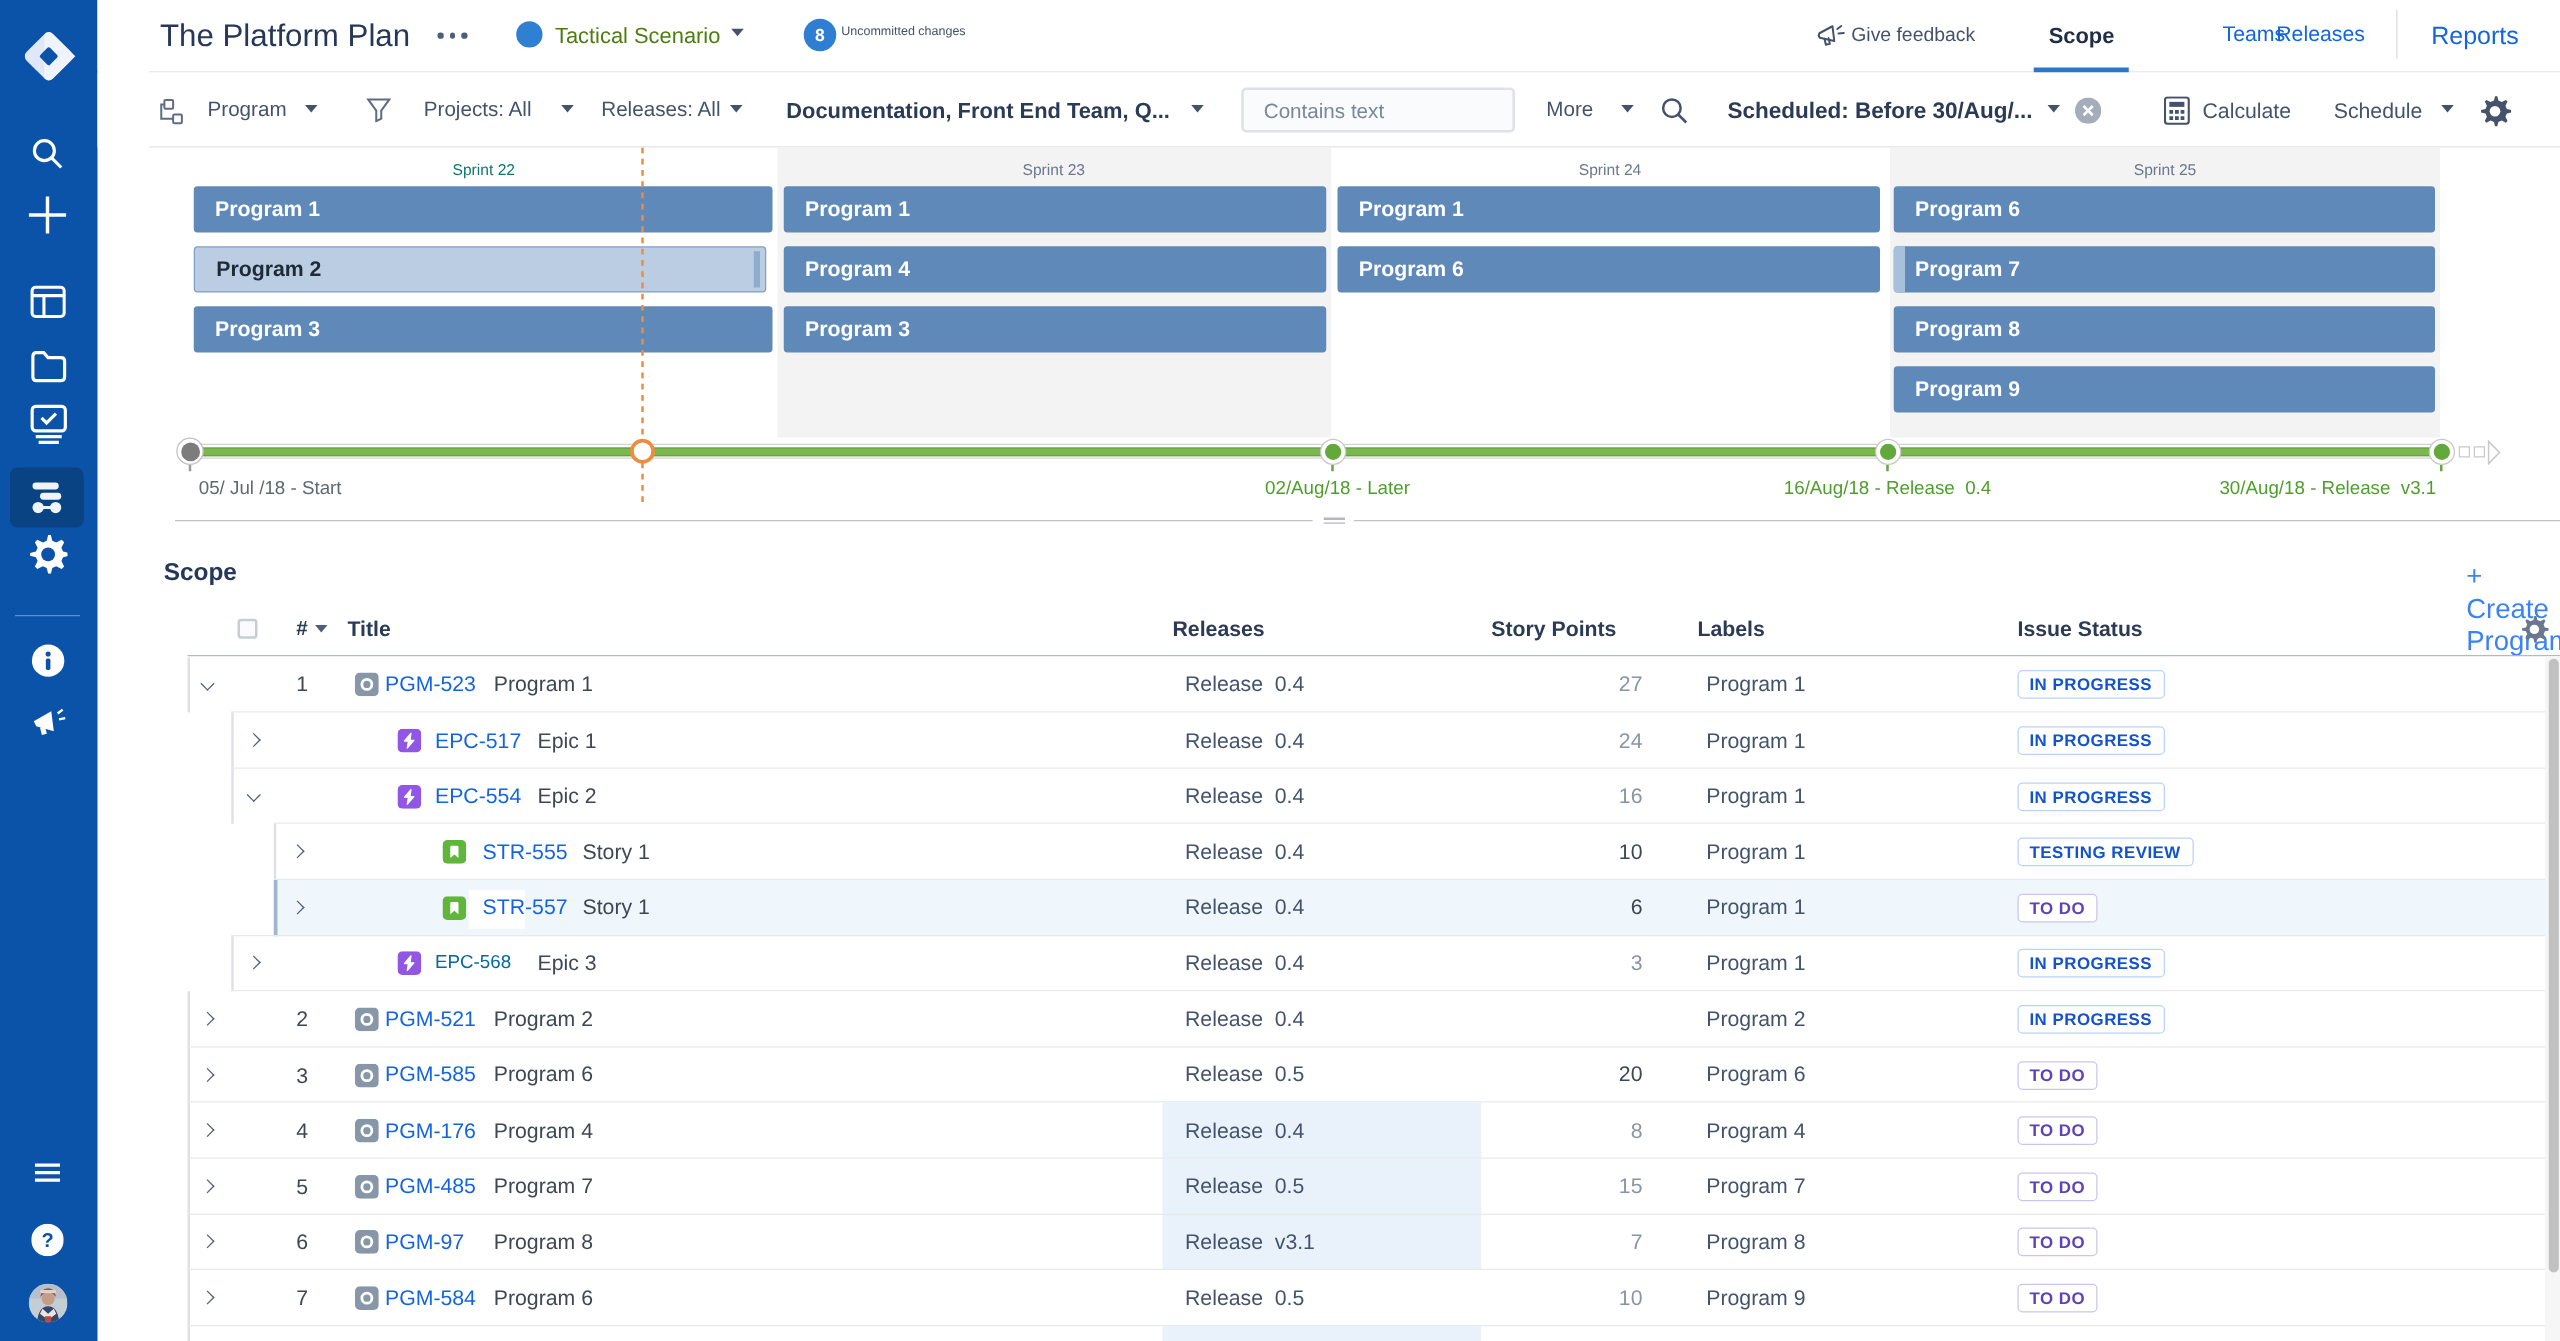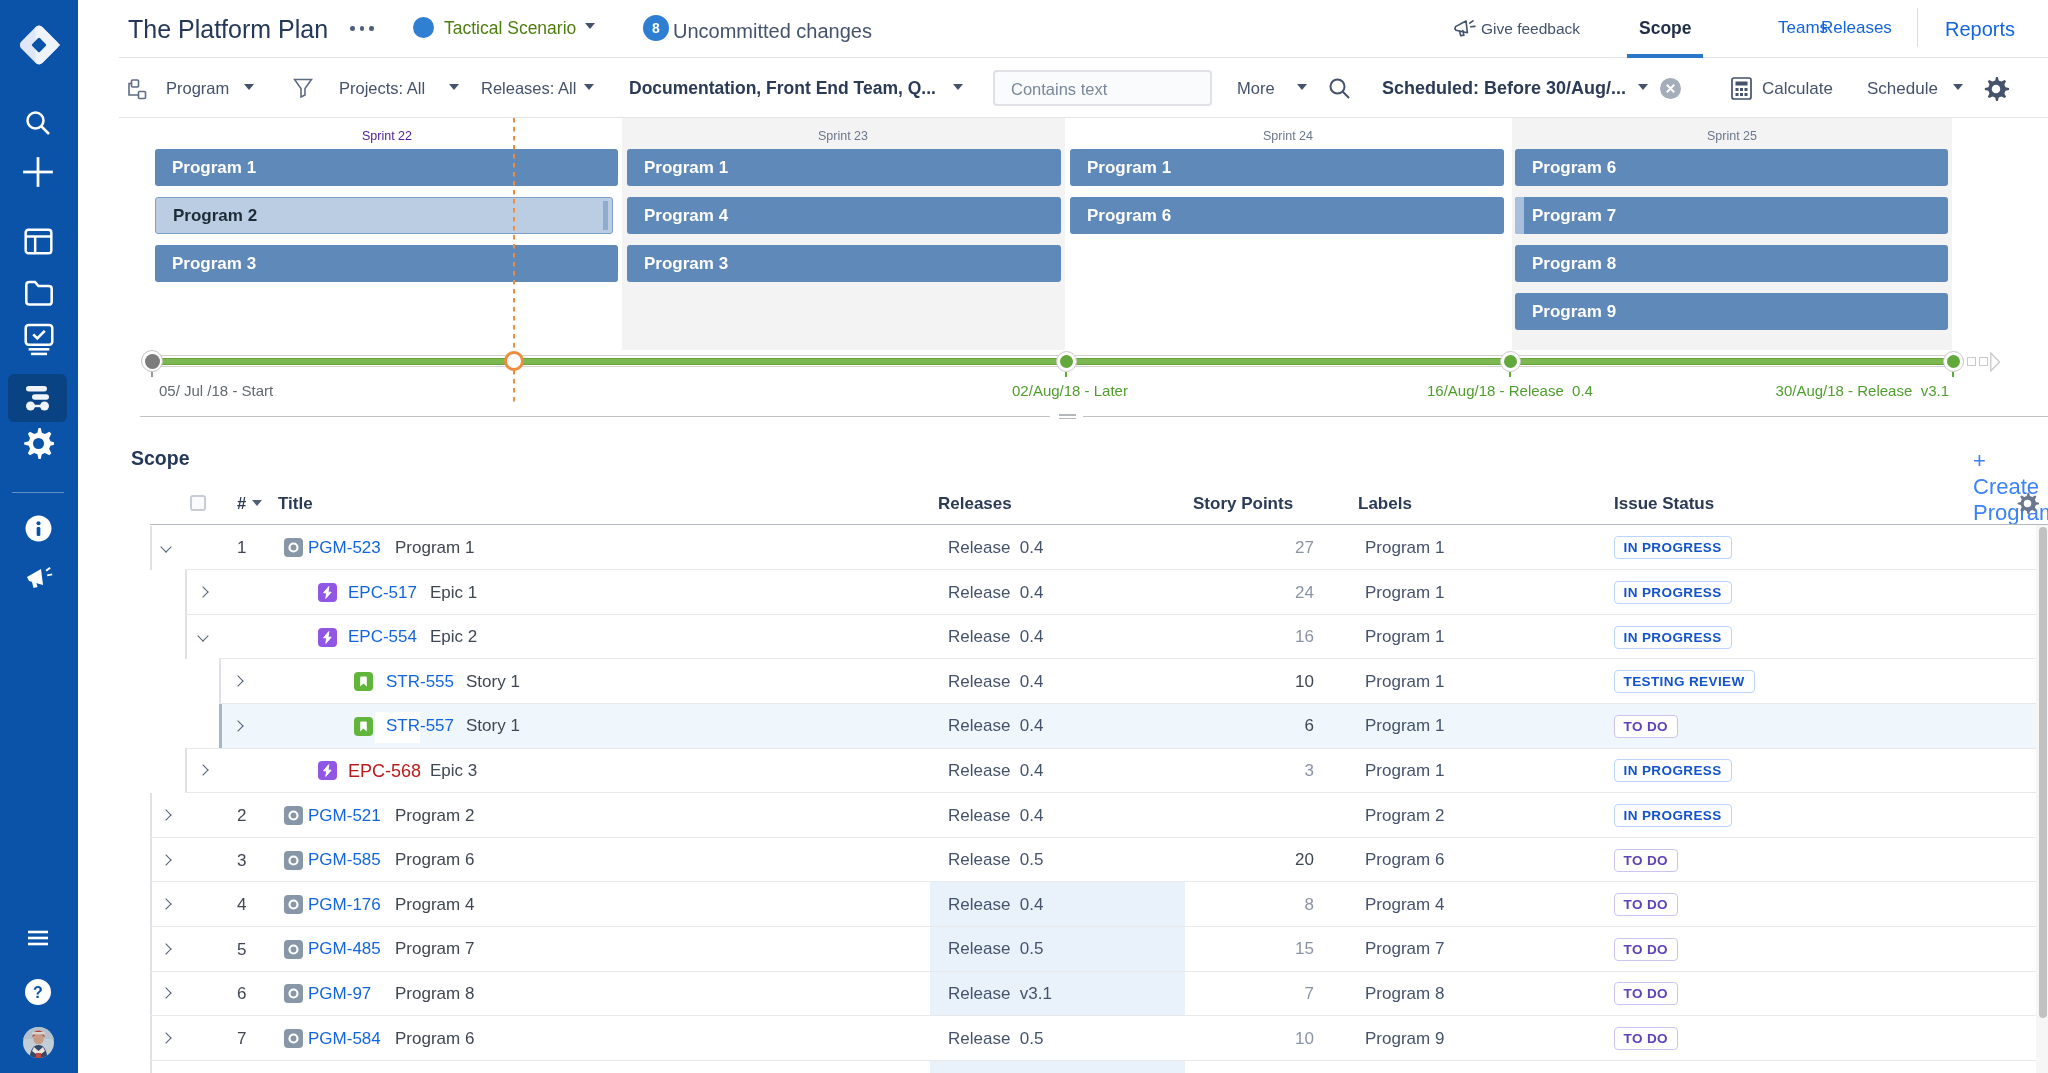--- a/index.html
+++ b/index.html
@@ -98,21 +98,21 @@
 <div class="abs" style="left:128px;top:15px;font-size:25px;color:#253858">The Platform Plan</div>
 <div class="abs flex" style="left:350px;top:26px;gap:5px">
 <div style="width:4.5px;height:4.5px;border-radius:50%;background:#505f79"></div>
 <div style="width:4.5px;height:4.5px;border-radius:50%;background:#505f79"></div>
 <div style="width:4.5px;height:4.5px;border-radius:50%;background:#505f79"></div>
   </div>
 <div class="abs" style="left:413px;top:17px;width:21px;height:21px;border-radius:50%;background:#2f7fd3"></div>
 <div class="abs" style="left:444px;top:18px;font-size:17.5px;color:#4d7c0f">Tactical Scenario</div>
 <span class="abs caret" style="left:585px;top:23px"></span>
 <div class="abs flex" style="left:643px;top:15px;width:26px;height:26px;border-radius:50%;background:#2e7ed2;color:#fff;font-size:14px;font-weight:bold;justify-content:center">8</div>
-<div class="abs" style="left:673px;top:20px;font-size:20px;color:#44526b">Uncommitted changes</div>
+<div class="abs" style="left:673px;top:20px;font-size:10px;color:#44526b">Uncommitted changes</div>
 <svg class="abs" style="left:1453px;top:18px" width="24" height="22" viewBox="0 0 24 22" fill="none" stroke="#44526b" stroke-width="1.6" stroke-linejoin="round" stroke-linecap="round">
 <path d="M2.5 8.6 l10.5 -5.6 l1.4 11.8 l-11.5 -2.6 q-1.6 -1.8 -0.4 -3.6 z"></path>
 <path d="M6.6 13 l1.1 4.8 l3.2 -0.7 l-1.1 -4.6"></path>
 <path d="M16.8 5.2 l3.2 -2.4"></path>
     <path d="M17.8 8.8 l4.2 -0.4"></path>
   </svg>
 <div class="abs" style="left:1481px;top:20px;font-size:15.5px;color:#44526b">Give feedback</div>
 <div class="abs" style="left:1639px;top:18px;font-size:17.5px;font-weight:bold;color:#1f2d45">Scope</div>
 <div class="abs" style="left:1778px;top:18px;font-size:17px;color:#1365dd">Teams</div>
 <div class="abs" style="left:1821px;top:18px;font-size:17px;color:#1365dd">Releases</div>
@@ -165,21 +165,21 @@
   </svg>
 <div class="abs" style="left:1762px;top:79px;font-size:17px;color:#44526b">Calculate</div>
 <div class="abs" style="left:1867px;top:79px;font-size:17px;color:#44526b">Schedule</div>
 <span class="abs caret" style="left:1953px;top:84px"></span>
 <svg class="abs" style="left:1983px;top:76px" width="26" height="26" viewBox="0 0 28 28" fill="#44526b">
 <path d="M14 1 l2 0 .9 3.8 2.9 1.2 3.6-1.8 1.4 1.4 -1.8 3.6 1.2 2.9 3.8.9 0 2 -3.8.9 -1.2 2.9 1.8 3.6 -1.4 1.4 -3.6-1.8 -2.9 1.2 -.9 3.8 -2 0 -.9-3.8 -2.9-1.2 -3.6 1.8 -1.4-1.4 1.8-3.6 -1.2-2.9 -3.8-.9 0-2 3.8-.9 1.2-2.9 -1.8-3.6 1.4-1.4 3.6 1.8 2.9-1.2 z"></path>
 <circle cx="14" cy="14" r="4.6" fill="#fff"></circle>
   </svg>
 <div class="abs" style="left:622px;top:118px;width:443px;height:232px;background:#f3f3f4"></div>
 <div class="abs" style="left:1512px;top:118px;width:440px;height:232px;background:#f3f3f4"></div>
-<div class="abs" style="left:327px;top:129px;width:120px;text-align:center;font-size:12.5px;color:#4c1d95">Sprint 22</div>
+<div class="abs" style="left:327px;top:129px;width:120px;text-align:center;font-size:12.5px;color:#0f766e">Sprint 22</div>
 <div class="abs" style="left:783px;top:129px;width:120px;text-align:center;font-size:12.5px;color:#6b778c">Sprint 23</div>
 <div class="abs" style="left:1228px;top:129px;width:120px;text-align:center;font-size:12.5px;color:#6b778c">Sprint 24</div>
 <div class="abs" style="left:1672px;top:129px;width:120px;text-align:center;font-size:12.5px;color:#6b778c">Sprint 25</div>
 <div class="abs flex" style="left:155px;top:149px;width:463px;height:37px;background:#5f89b8;border-radius:3px;color:#fff;font-weight:bold;font-size:17px;padding-left:17px">Program 1</div>
 <div class="abs flex" style="left:155px;top:197px;width:458px;height:37px;background:#bacde3;border:1px solid #7e9fc5;border-radius:3px;color:#1c2b36;font-weight:bold;font-size:17px;padding-left:17px">Program 2<div class="abs" style="right:4px;top:3px;width:5px;height:29px;background:#8fabcd"></div></div>
 <div class="abs flex" style="left:155px;top:245px;width:463px;height:37px;background:#5f89b8;border-radius:3px;color:#fff;font-weight:bold;font-size:17px;padding-left:17px">Program 3</div>
 <div class="abs flex" style="left:627px;top:149px;width:434px;height:37px;background:#5f89b8;border-radius:3px;color:#fff;font-weight:bold;font-size:17px;padding-left:17px">Program 1</div>
 <div class="abs flex" style="left:627px;top:197px;width:434px;height:37px;background:#5f89b8;border-radius:3px;color:#fff;font-weight:bold;font-size:17px;padding-left:17px">Program 4</div>
 <div class="abs flex" style="left:627px;top:245px;width:434px;height:37px;background:#5f89b8;border-radius:3px;color:#fff;font-weight:bold;font-size:17px;padding-left:17px">Program 3</div>
 <div class="abs flex" style="left:1070px;top:149px;width:434px;height:37px;background:#5f89b8;border-radius:3px;color:#fff;font-weight:bold;font-size:17px;padding-left:17px">Program 1</div>
@@ -302,21 +302,21 @@
 <div class="abs" style="left:1214px;top:716.3px;width:100px;text-align:right;font-size:17px;color:#3f4752">6</div>
 <div class="abs" style="left:1365px;top:716.3px;font-size:17px;color:#44526b">Program 1</div>
 <div class="abs flex" style="left:1613.5px;top:714.8px;height:23px;padding:0 9px;border:1.5px solid #cec3f0;border-radius:4px;background:#fff;color:#5e43b8;font-size:13.5px;font-weight:bold;letter-spacing:.4px">TO DO</div>
 <div class="abs" style="left:185px;top:748.6px;width:2px;height:44.6px;background:#dfe1e6"></div>
 <div class="abs" style="left:185px;top:792.2px;width:1851px;height:1px;background:#e7e9ec"></div>
 <span class="abs chev r" style="left:198.7px;top:766.4px"></span>
 <div class="abs" style="left:317.5px;top:761.4px;width:19px;height:19px"><svg width="19" height="19" viewBox="0 0 19 19">
       <rect width="19" height="19" rx="4" fill="#9256e4"></rect>
       <path d="M10.8 3.6 l-5.2 6.2 h3.1 l-0.9 5.6 l5.3 -6.2 h-3.1 z" fill="#fff" stroke="#fff" stroke-width="1" stroke-linejoin="round"></path>
     </svg></div>
-<div class="abs" style="left:348px;top:760.9px;font-size:18px;color:#b91c1c">EPC-568</div>
+<div class="abs" style="left:348px;top:760.9px;font-size:15px;color:#0369a1">EPC-568</div>
 <div class="abs" style="left:430px;top:760.9px;font-size:17px;color:#3f4752">Epic 3</div>
 <div class="abs" style="left:948px;top:760.9px;font-size:17px;color:#44526b">Release&nbsp; 0.4</div>
 <div class="abs" style="left:1214px;top:760.9px;width:100px;text-align:right;font-size:17px;color:#8a94a5">3</div>
 <div class="abs" style="left:1365px;top:760.9px;font-size:17px;color:#44526b">Program 1</div>
 <div class="abs flex" style="left:1613.5px;top:759.4px;height:23px;padding:0 9px;border:1.5px solid #b9d4f8;border-radius:4px;background:#fff;color:#1353cb;font-size:13.5px;font-weight:bold;letter-spacing:.4px">IN PROGRESS</div>
 <div class="abs" style="left:150px;top:793.2px;width:2px;height:44.6px;background:#dfe1e6"></div>
 <div class="abs" style="left:150px;top:836.8000000000001px;width:1886px;height:1px;background:#e7e9ec"></div>
 <span class="abs chev r" style="left:162px;top:811.0px"></span>
 <div class="abs" style="left:237px;top:806.0px;font-size:17px;color:#3f4752">2</div>
 <div class="abs" style="left:284px;top:806.0px;width:19px;height:19px"><svg width="19" height="19" viewBox="0 0 19 19">

